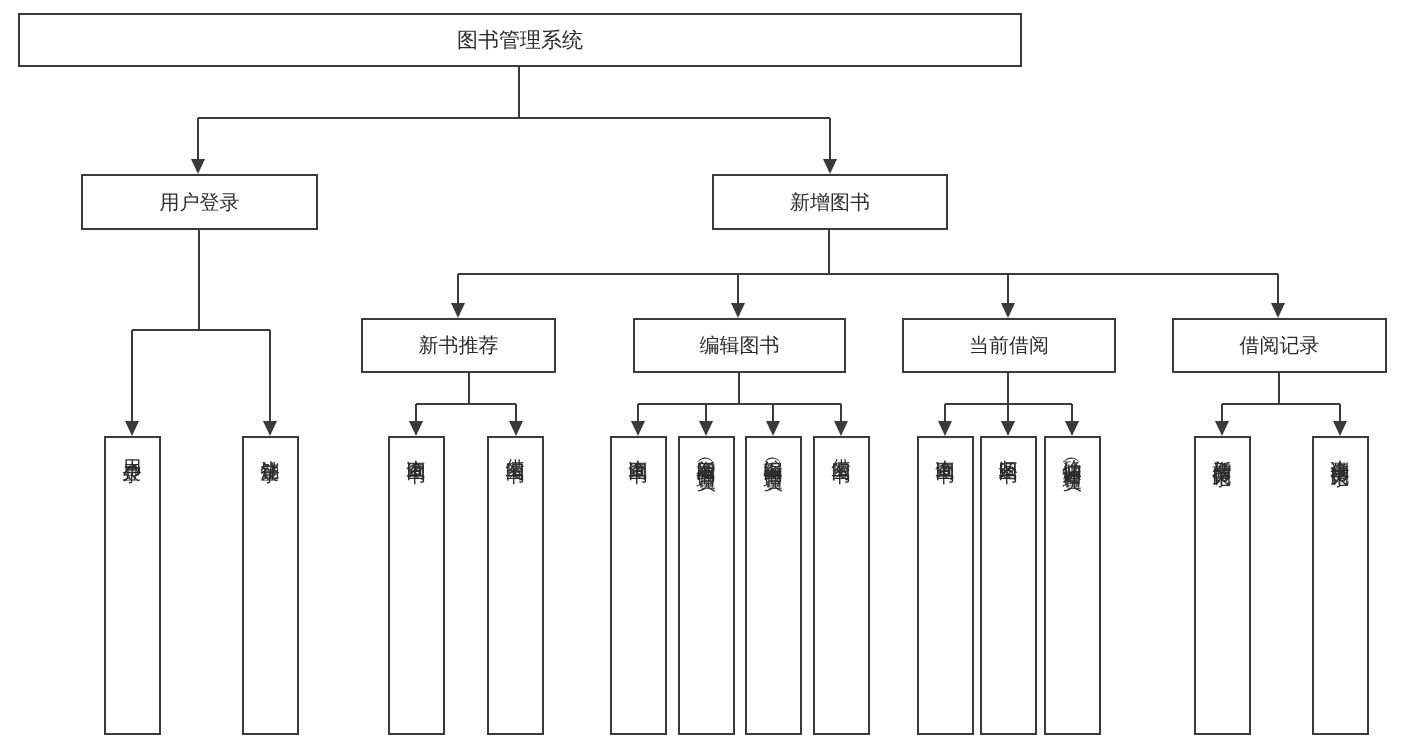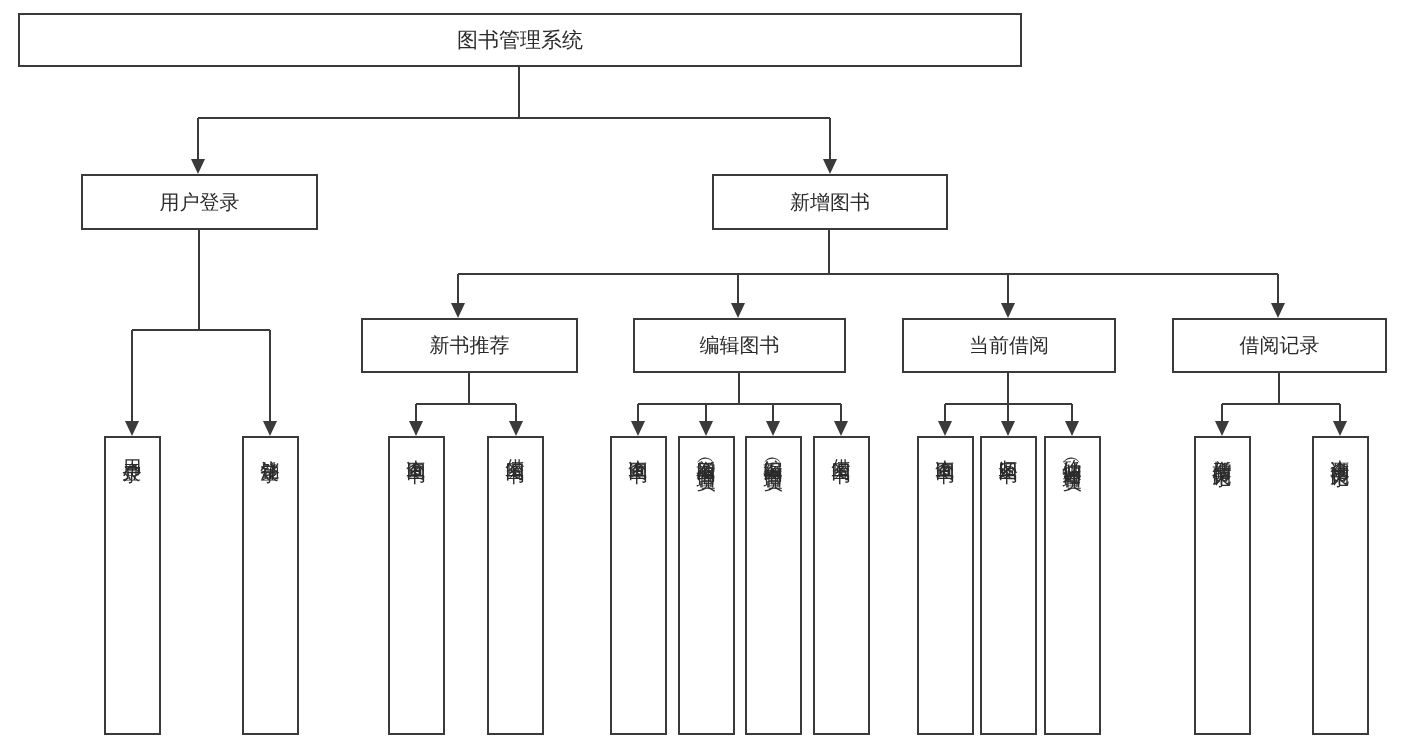--- a/index.html
+++ b/index.html
@@ -144,21 +144,21 @@
     <span>图书管理系统</span>
   </div>
 
   <div class="node branch" id="node-user-login" style="left: 81px; top: 174px; width: 237px; height: 56px;">
     <span>用户登录</span>
   </div>
   <div class="node branch" id="node-book-manage" style="left: 712px; top: 174px; width: 236px; height: 56px;">
     <span>新增图书</span>
   </div>
 
-  <div class="node branch" id="node-new-book-recommend" style="left: 361px; top: 318px; width: 217px; height: 55px;">
+  <div class="node branch" id="node-new-book-recommend" style="left: 361px; top: 318px; width: 195px; height: 55px;">
     <span>新书推荐</span>
   </div>
   <div class="node branch" id="node-book-borrow" style="left: 633px; top: 318px; width: 213px; height: 55px;">
     <span>编辑图书</span>
   </div>
   <div class="node branch" id="node-borrow-record" style="left: 1172px; top: 318px; width: 215px; height: 55px;">
     <span>借阅记录</span>
   </div>
   <div class="node branch" id="node-current-borrow" style="left: 902px; top: 318px; width: 214px; height: 55px;">
     <span>当前借阅</span>

